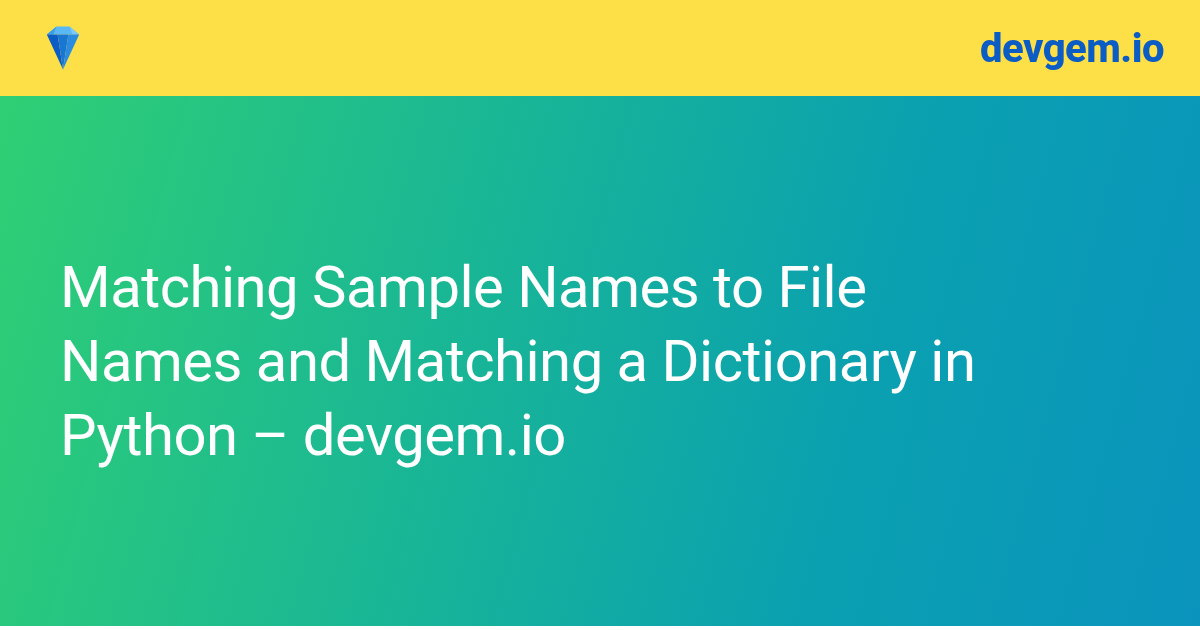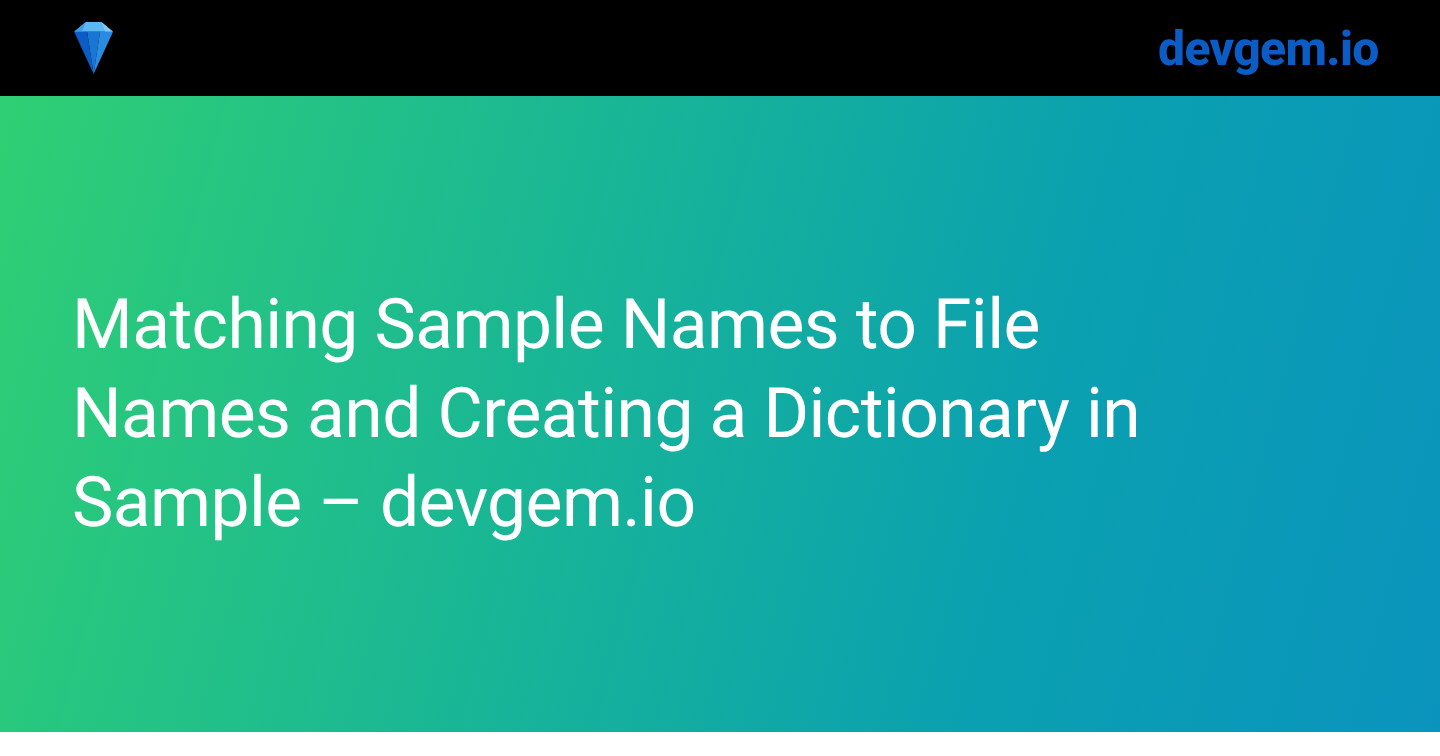--- a/index.html
+++ b/index.html
@@ -8,26 +8,26 @@
       box-sizing: border-box;
     }
     body {
       width: 1200px;
       height: 630px;
       font-family: -apple-system, BlinkMacSystemFont, "Segoe UI", Roboto, "Helvetica Neue", Arial, sans-serif;
       overflow: hidden;
     }
     .header {
       width: 100%;
-      height: 80px;
-      background: #000000;
+      height: 96px;
+      background: #fde047;
       display: flex;
       align-items: center;
       justify-content: space-between;
-      padding: 0 51px;
+      padding: 0 36px;
     }
     .logo-icon {
       width: 54px;
       height: 54px;
     }
     .brand-text {
       font-size: 40px;
       font-weight: 800;
       color: #0b5cc4;
       letter-spacing: -0.5px;
@@ -60,14 +60,14 @@
       <polygon points="62,10 80,25 68,25" fill="#7ec9fb"></polygon>
       <polygon points="20,25 50,90 40,25" fill="#0b5cc4"></polygon>
       <polygon points="40,25 50,90 60,25" fill="#1976d2"></polygon>
       <polygon points="60,25 50,90 80,25" fill="#2a8ce0"></polygon>
     </svg>
   </div>
   <div class="brand-text">devgem.io</div>
 </div>
 
 <div class="hero">
-  <h1 class="hero-title">Matching Sample Names to File Names and Creating a Dictionary in Sample – devgem.io</h1>
+  <h1 class="hero-title">Matching Sample Names to File Names and Matching a Dictionary in Python – devgem.io</h1>
 </div>
 
 </body></html>

